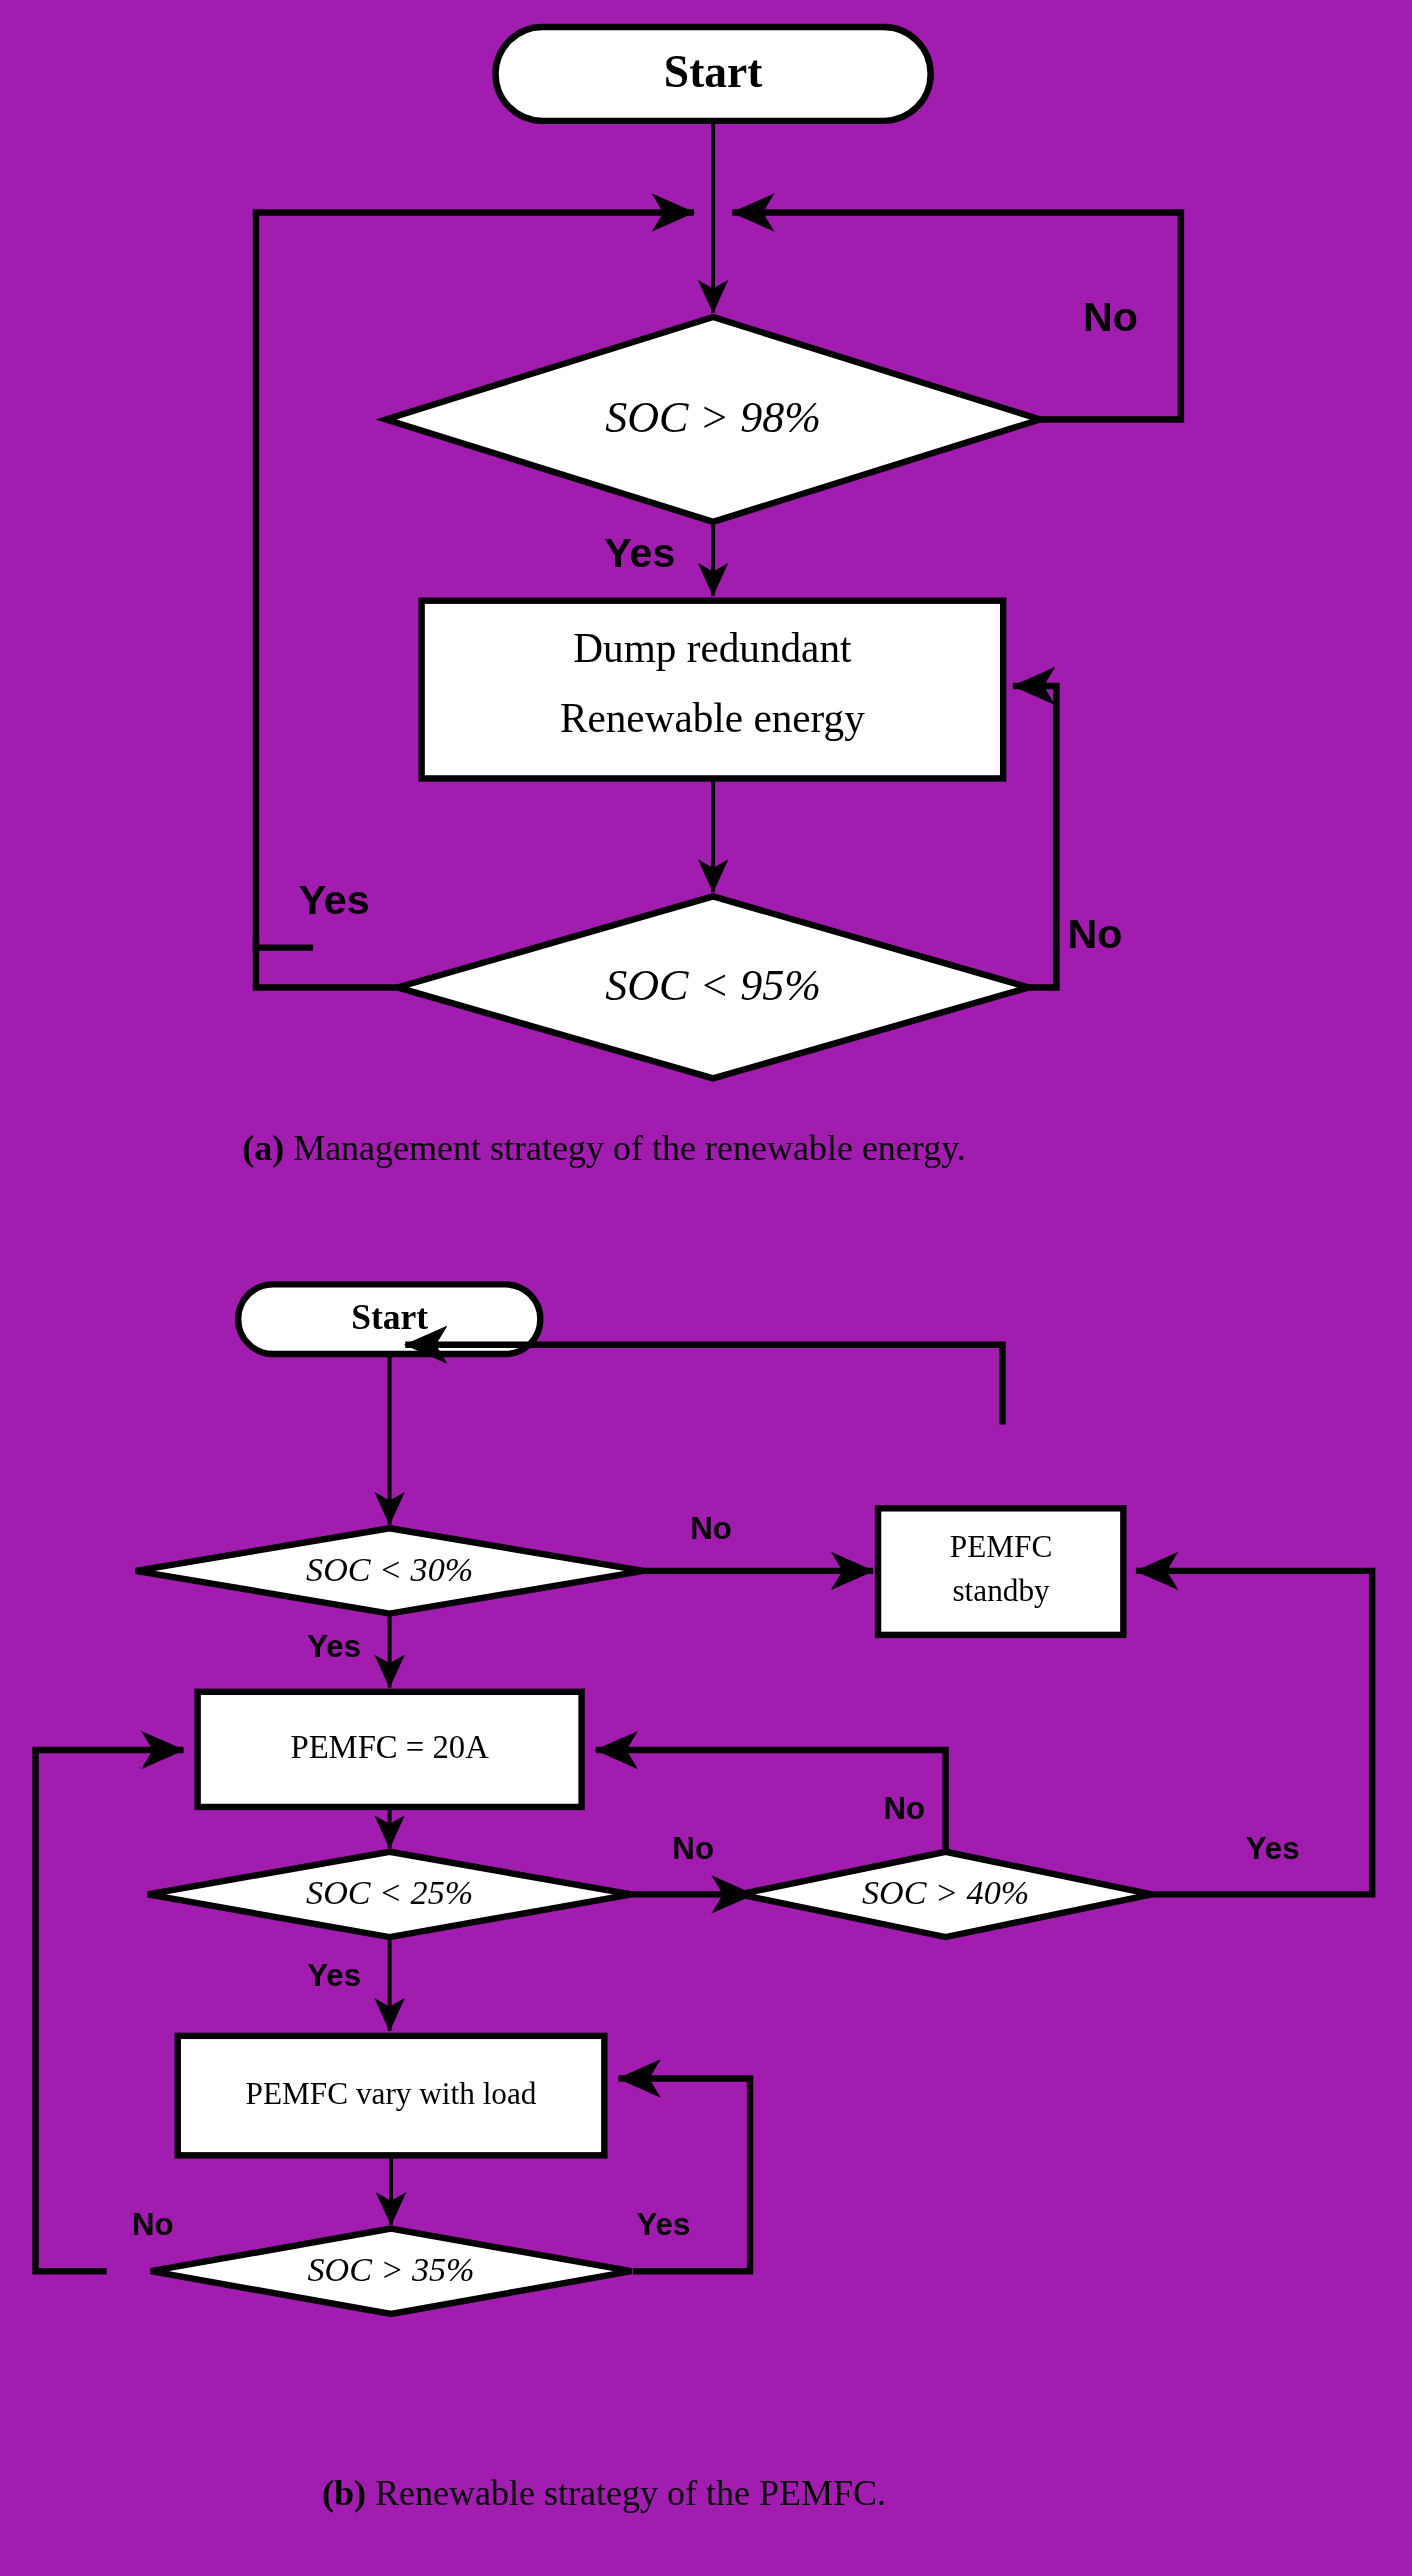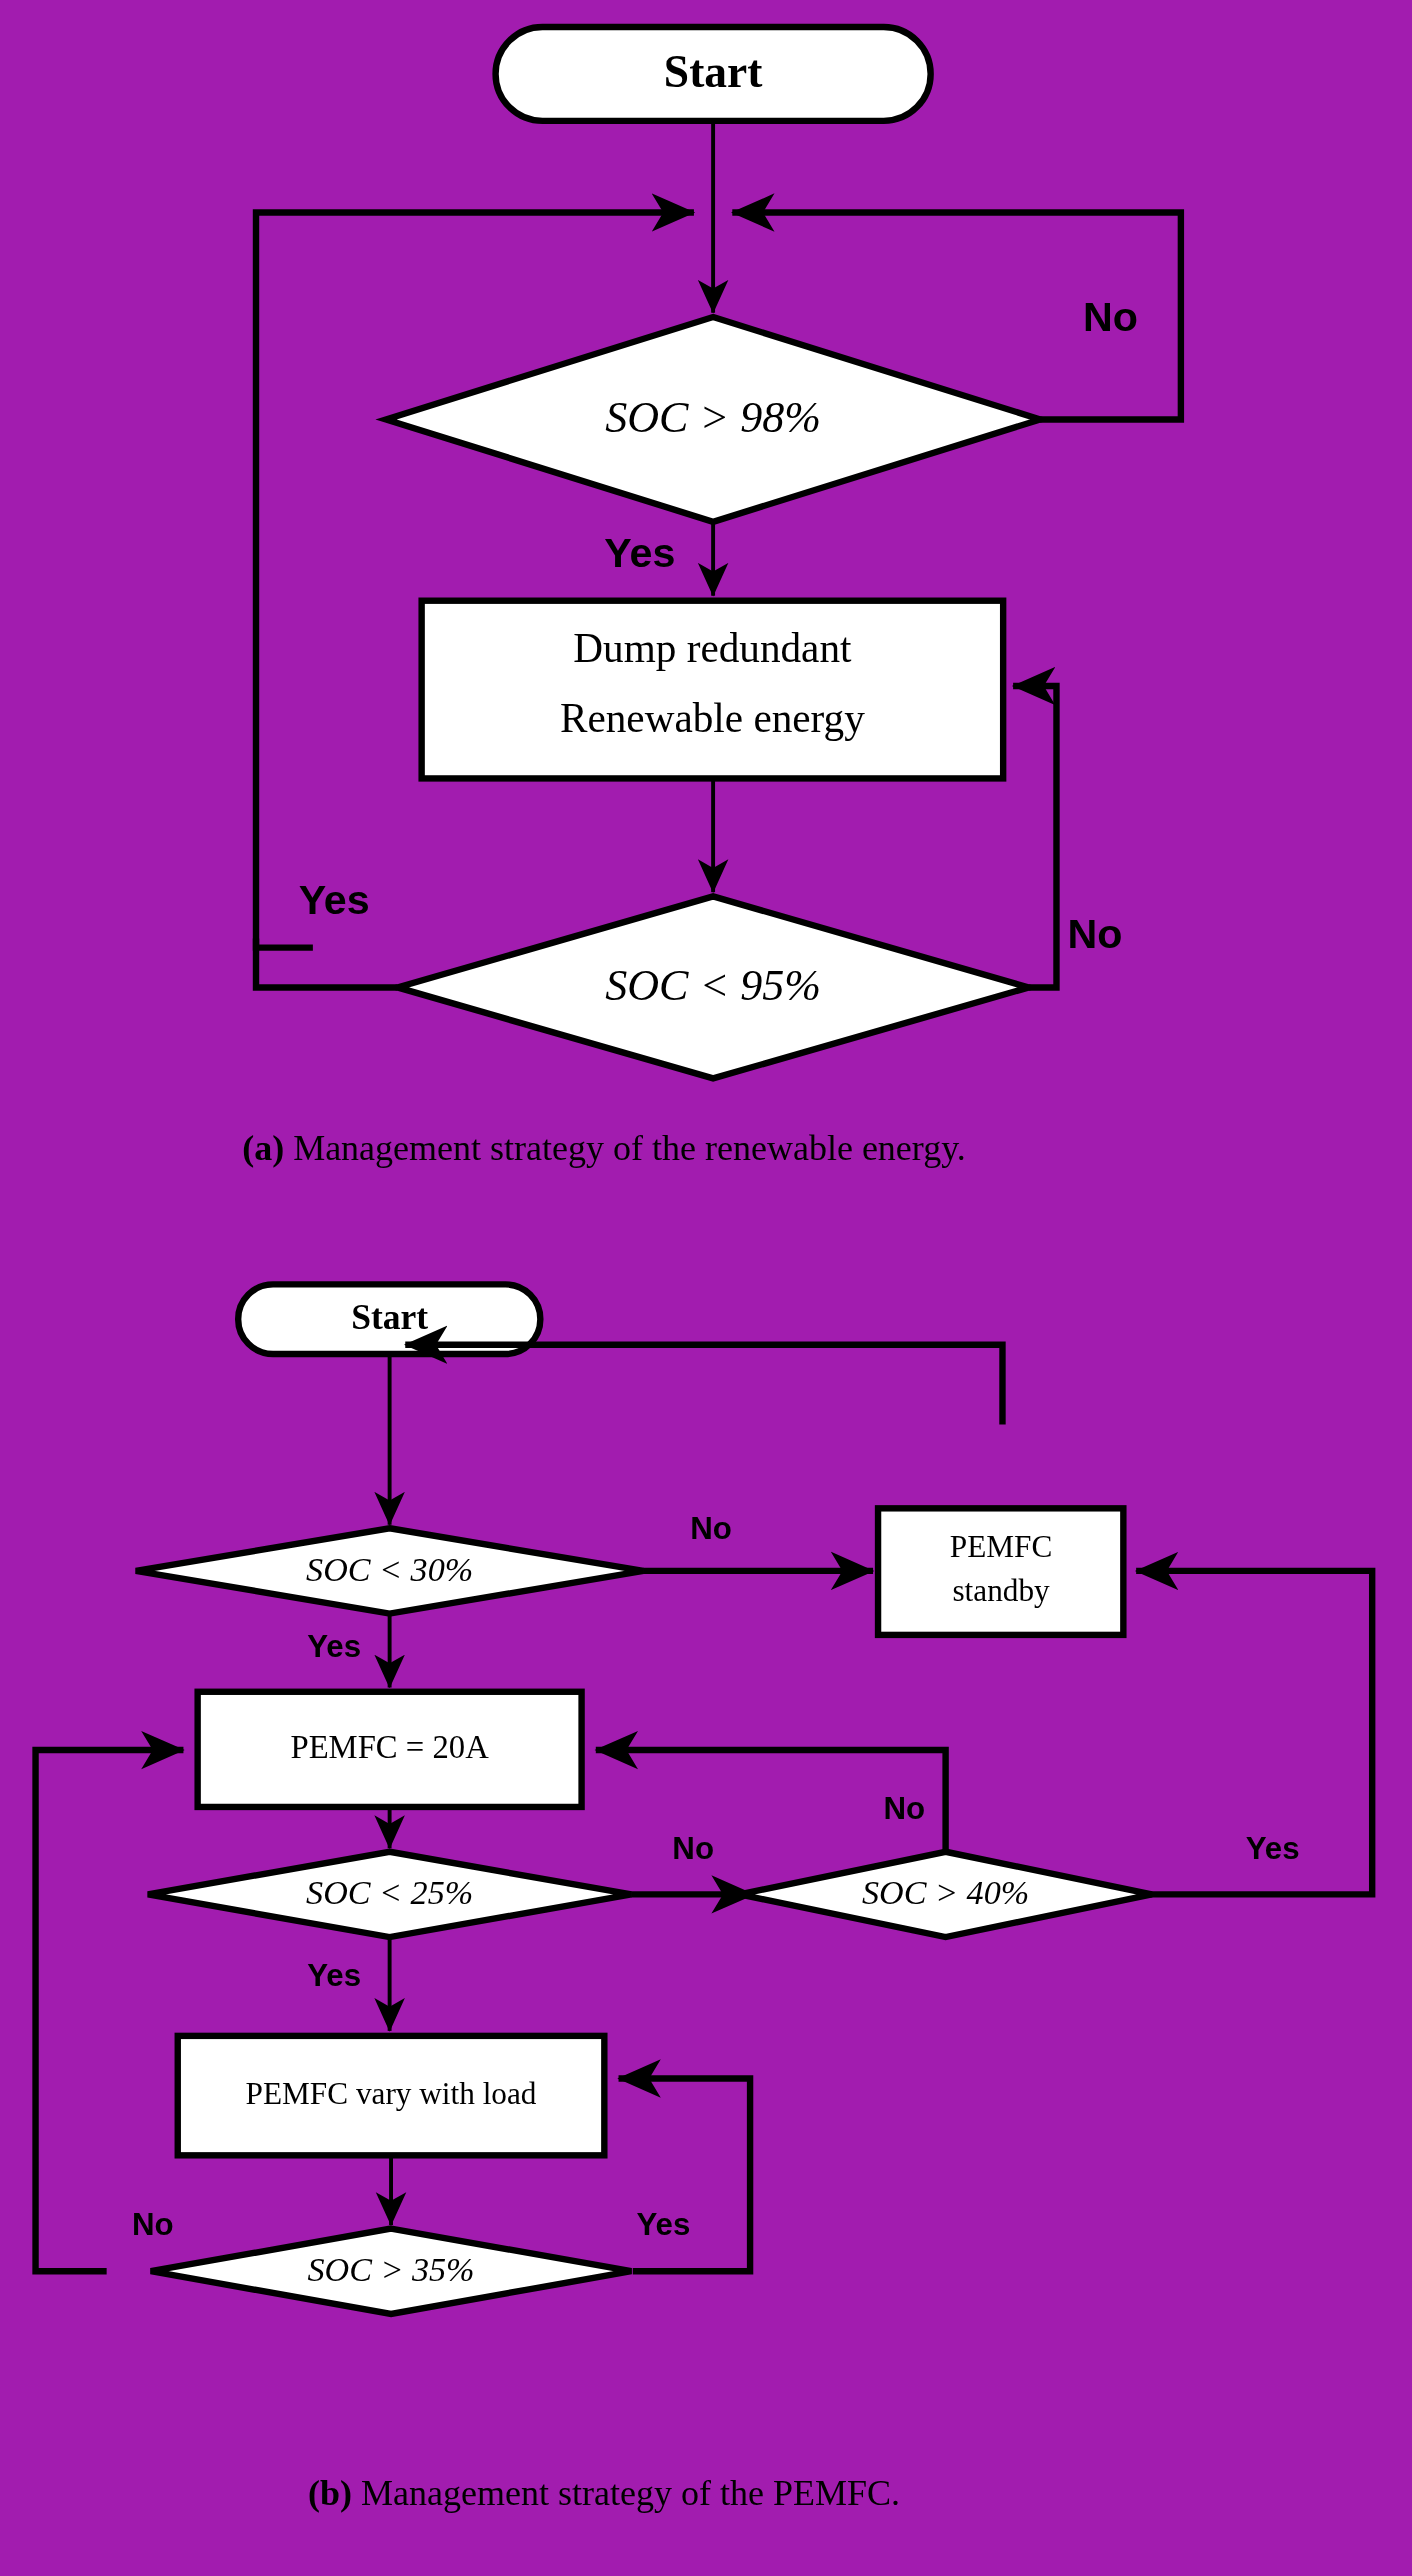--- a/index.html
+++ b/index.html
@@ -206,17 +206,17 @@
       <text class="edge-label" x="933" y="1390" font-size="44">Yes</text>
 
       <path class="conn" d="M550,1290 L550,1388" marker-end="url(#ah-b)"></path>
 
       <path class="shape-stroke" d="M550,1393 L888,1453 L550,1513 L212,1453 Z"></path>
       <text class="node-label italic-cond" x="550" y="1456" font-size="48">SOC &gt; 35%</text>
     </svg>
   </div>
 
   <div class="caption" id="caption-b">
-    <span class="lbl">(b)</span><span> Management strategy of the PEMFC.</span>
+    <span class="lbl">(b)</span><span> Renewable strategy of the PEMFC.</span>
   </div>
 
 </div>
 
 
 </body></html>

